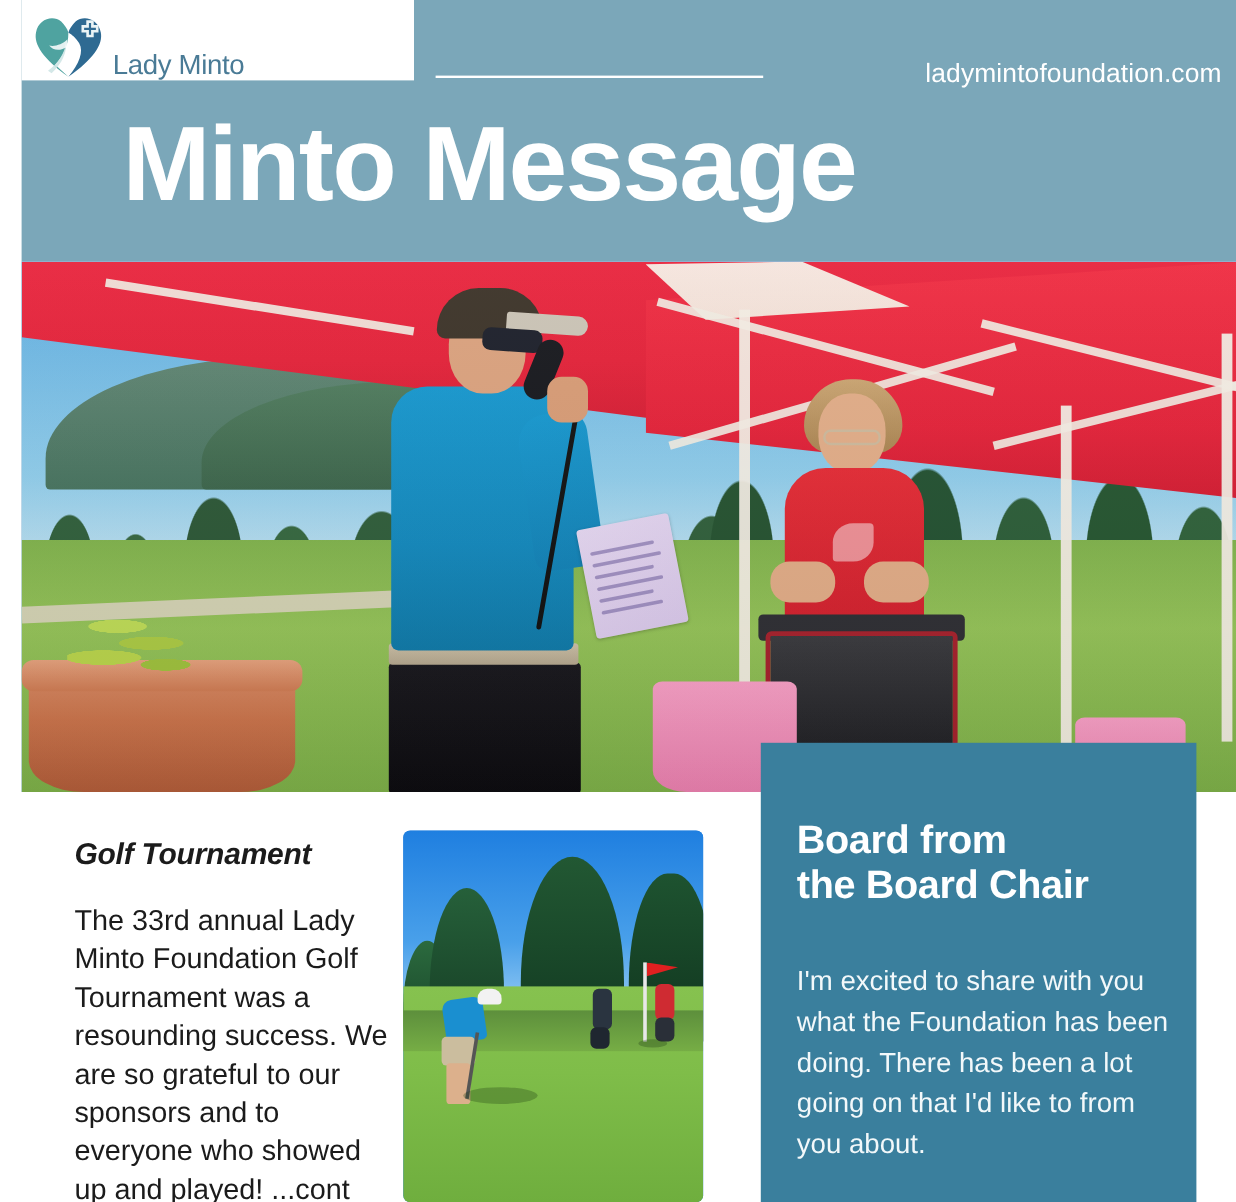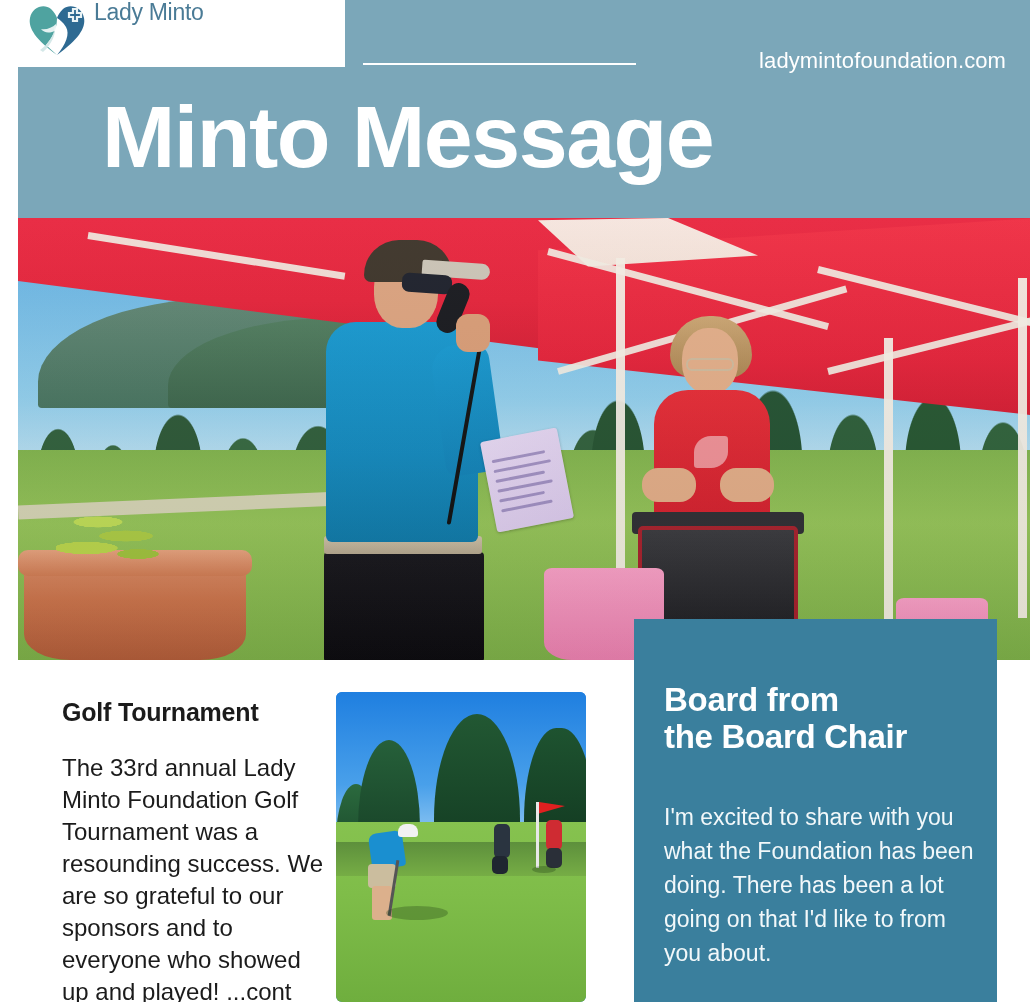--- a/index.html
+++ b/index.html
@@ -31,21 +31,21 @@
   }
 
   #logo-box {
     position: absolute;
     left: 0px;
     top: 0px;
     width: 327px;
     height: 67px;
     background: #ffffff;
     display: flex;
-    align-items: flex-start;
+    align-items: flex-end;
     padding-left: 8px;
   }
 
   #logo-mark {
     width: 62px;
     height: 58px;
     flex: 0 0 auto;
     position: relative;
   }
 
@@ -64,21 +64,21 @@
     position: absolute;
     left: 345px;
     top: 63px;
     width: 273px;
     height: 2px;
     background: #ffffff;
   }
 
   #site-url {
     position: absolute;
-    right: 24px;
+    right: 12px;
     top: 48px;
     color: #ffffff;
     font-size: 22px;
     letter-spacing: 0.1px;
     font-weight: 300;
   }
 
   #main-title {
     position: absolute;
     left: 84px;
@@ -299,20 +299,21 @@
 
   
   #golf-heading {
     position: absolute;
     left: 62px;
     top: 698px;
     font-size: 25px;
     font-weight: 700;
     color: #1b1b1b;
     letter-spacing: -0.2px;
+    font-style: italic;
   }
   #golf-body {
     position: absolute;
     left: 62px;
     top: 752px;
     width: 272px;
     font-size: 24px;
     line-height: 32px;
     color: #1b1b1b;
     font-weight: 400;

